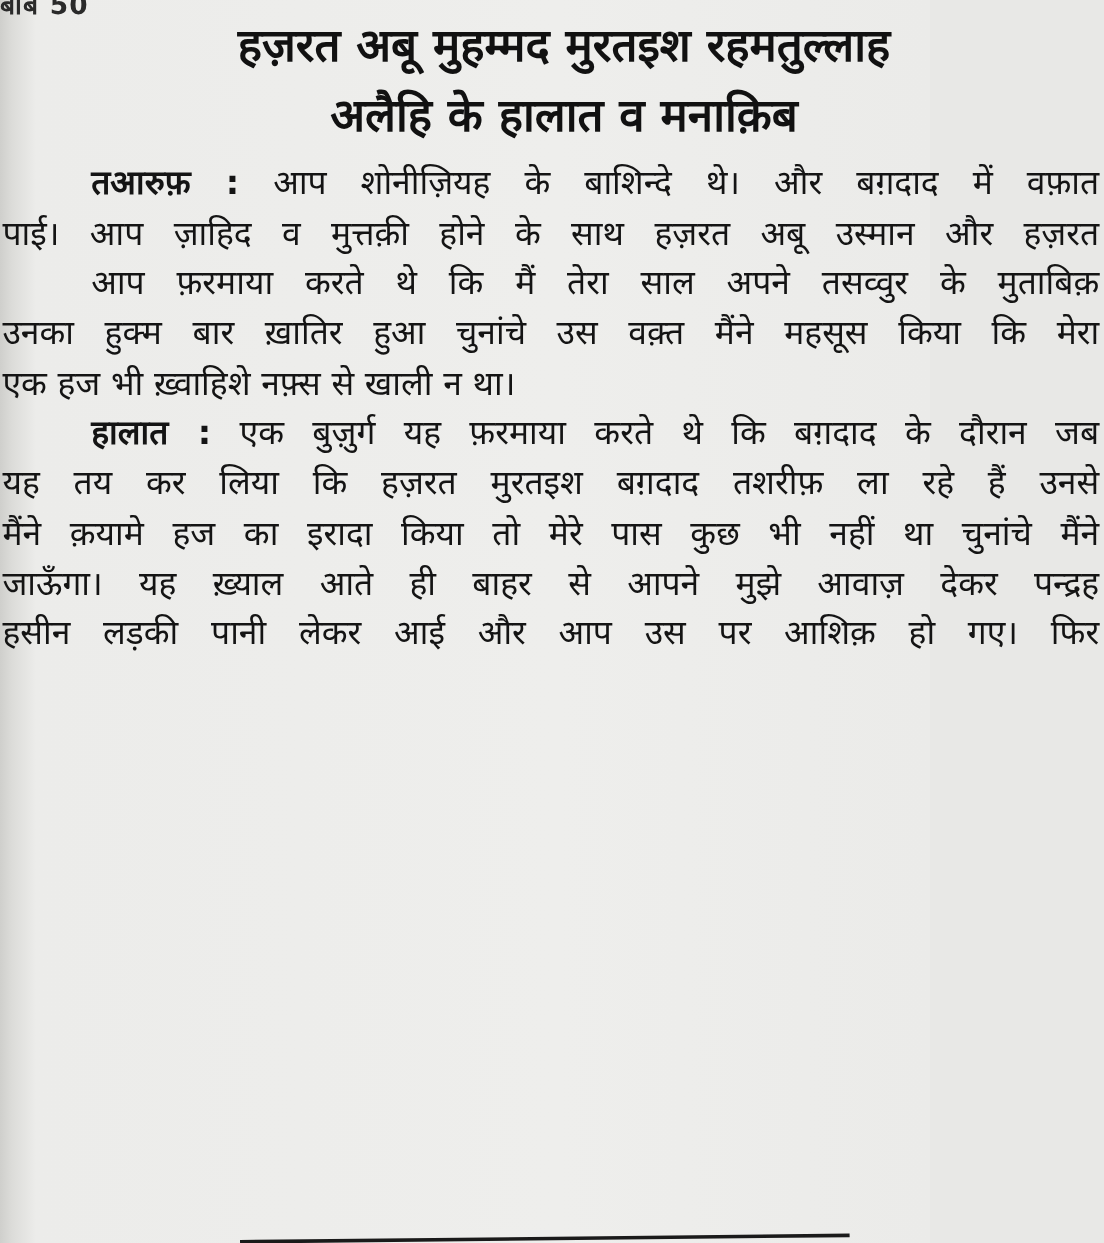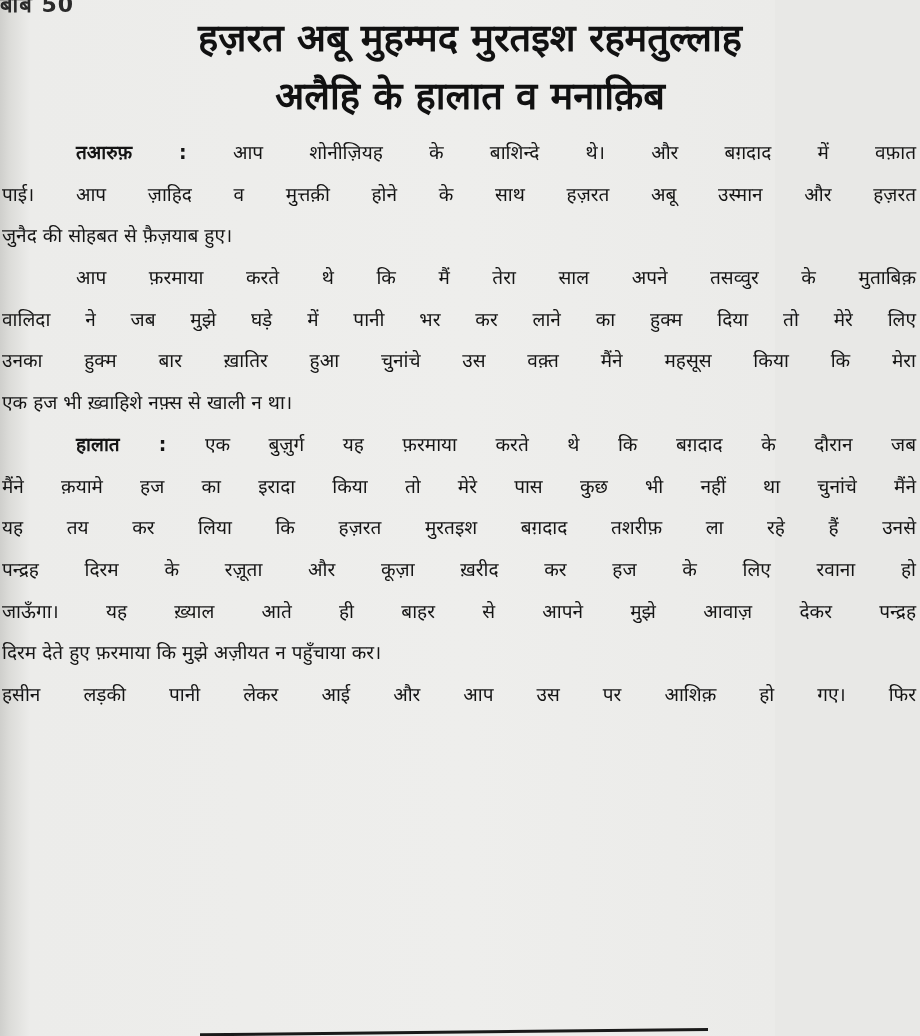--- a/index.html
+++ b/index.html
@@ -42,21 +42,21 @@
     }
     .title.l1 { top: 10px; left: 10px; }
     .title.l2 { top: 68px; left: 10px; }
     .body {
       position: absolute;
       left: 36px;
       top: 132px;
       width: 880px;
     }
     .line {
-      font-size: 19px;
+      font-size: 28px;
       line-height: 41.7px;
       height: 41.7px;
       white-space: nowrap;
       text-align: justify;
       text-align-last: justify;
       color: #141414;
     }
     .line.indent { padding-left: 40px; }
     .line.last { text-align-last: left; }
     .line.flush { margin-left: -34px; }
@@ -81,31 +81,27 @@
 
   <div class="page-header">बाब 50</div>
 
   <div class="title l1">हज़रत अबू मुहम्मद मुरतइश रहमतुल्लाह</div>
   <div class="title l2">अलैहि के हालात व मनाक़िब</div>
 
   <div class="body">
 
     <div class="line indent"><span class="label">तआरुफ़ :</span><span> आप शोनीज़ियह के बाशिन्दे थे। और बग़दाद में वफ़ात</span></div>
     <div class="line flush">पाई। आप ज़ाहिद व मुत्तक़ी होने के साथ हज़रत अबू उस्मान और हज़रत</div>
-    <div class="line flush last">जुनैद की सोहबत से फ़ैज़याब हुए।</div>
 
     <div class="line indent">आप फ़रमाया करते थे कि मैं तेरा साल अपने तसव्वुर के मुताबिक़</div>
-    <div class="line flush">वालिदा ने जब मुझे घड़े में पानी भर कर लाने का हुक्म दिया तो मेरे लिए</div>
     <div class="line flush">उनका हुक्म बार ख़ातिर हुआ चुनांचे उस वक़्त मैंने महसूस किया कि मेरा</div>
     <div class="line flush last">एक हज भी ख़्वाहिशे नफ़्स से खाली न था।</div>
 
     <div class="line indent"><span class="label">हालात :</span><span> एक बुज़ुर्ग यह फ़रमाया करते थे कि बग़दाद के दौरान जब</span></div>
+    <div class="line flush">यह तय कर लिया कि हज़रत मुरतइश बग़दाद तशरीफ़ ला रहे हैं उनसे</div>
     <div class="line flush">मैंने क़यामे हज का इरादा किया तो मेरे पास कुछ भी नहीं था चुनांचे मैंने</div>
-    <div class="line flush">यह तय कर लिया कि हज़रत मुरतइश बग़दाद तशरीफ़ ला रहे हैं उनसे</div>
-    <div class="line flush">पन्द्रह दिरम के रज़ूता और कूज़ा ख़रीद कर हज के लिए रवाना हो</div>
     <div class="line flush">जाऊँगा। यह ख़्याल आते ही बाहर से आपने मुझे आवाज़ देकर पन्द्रह</div>
-    <div class="line flush last">दिरम देते हुए फ़रमाया कि मुझे अज़ीयत न पहुँचाया कर।</div>
 
     <div class="line flush">हसीन लड़की पानी लेकर आई और आप उस पर आशिक़ हो गए। फिर</div>
   </div>
 
   <div class="rule"></div>
 </div>
 
 </body></html>

